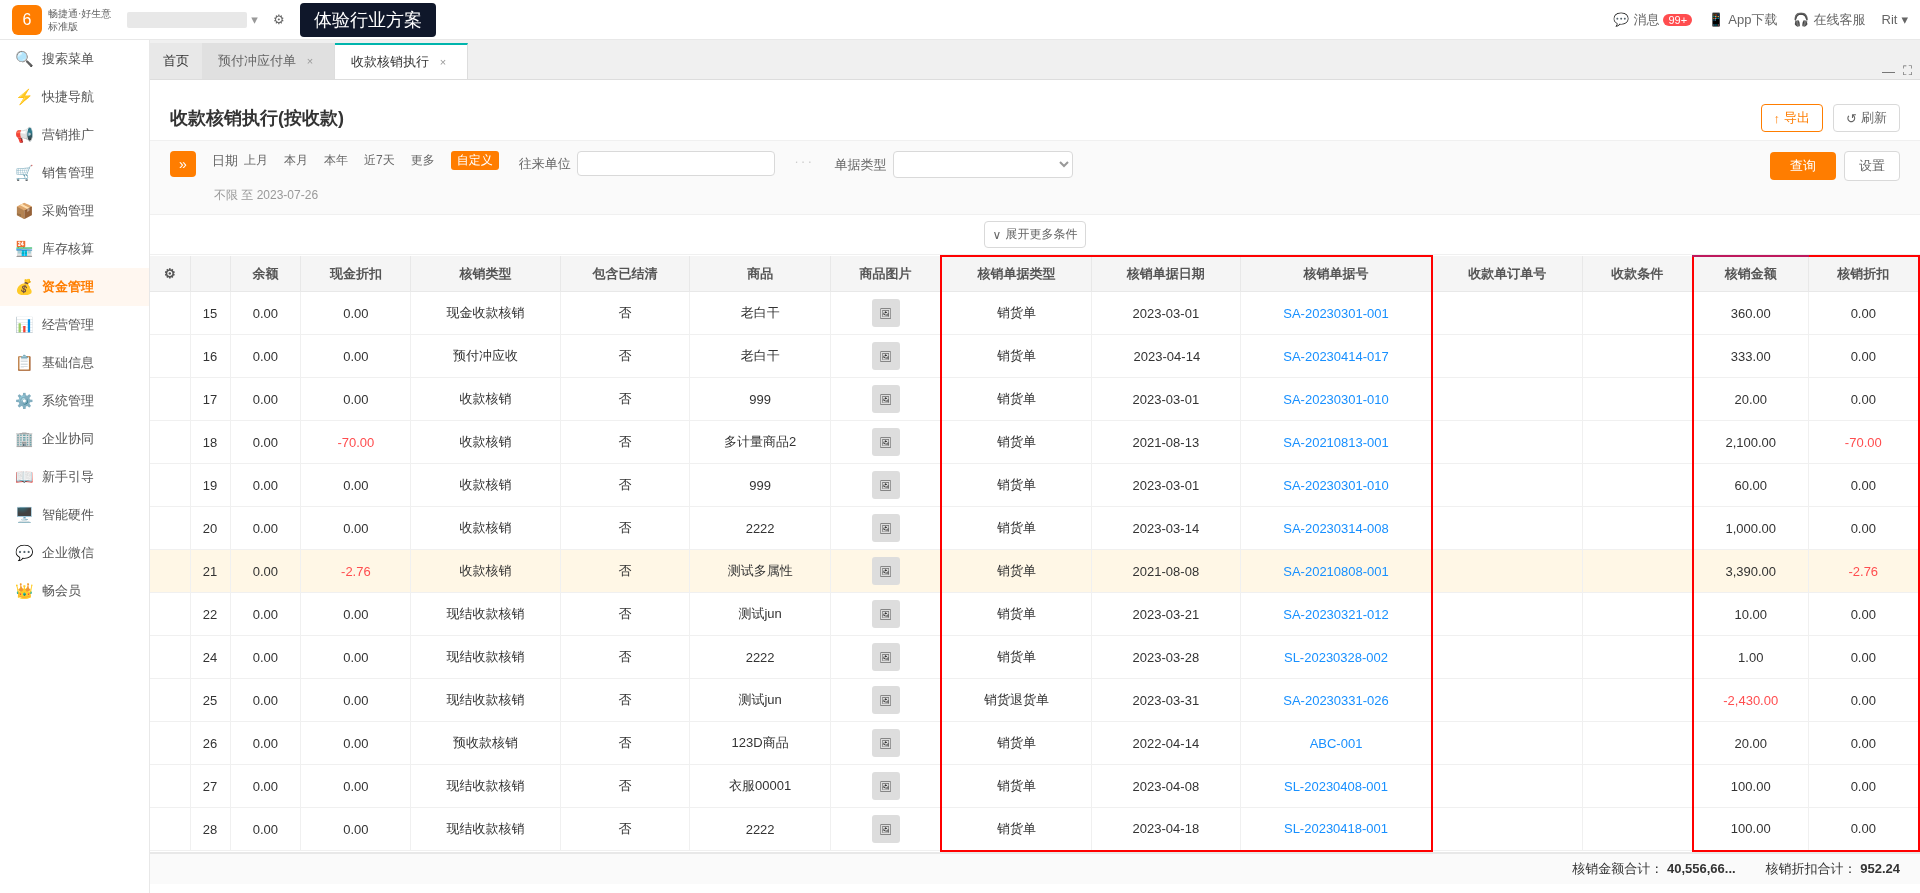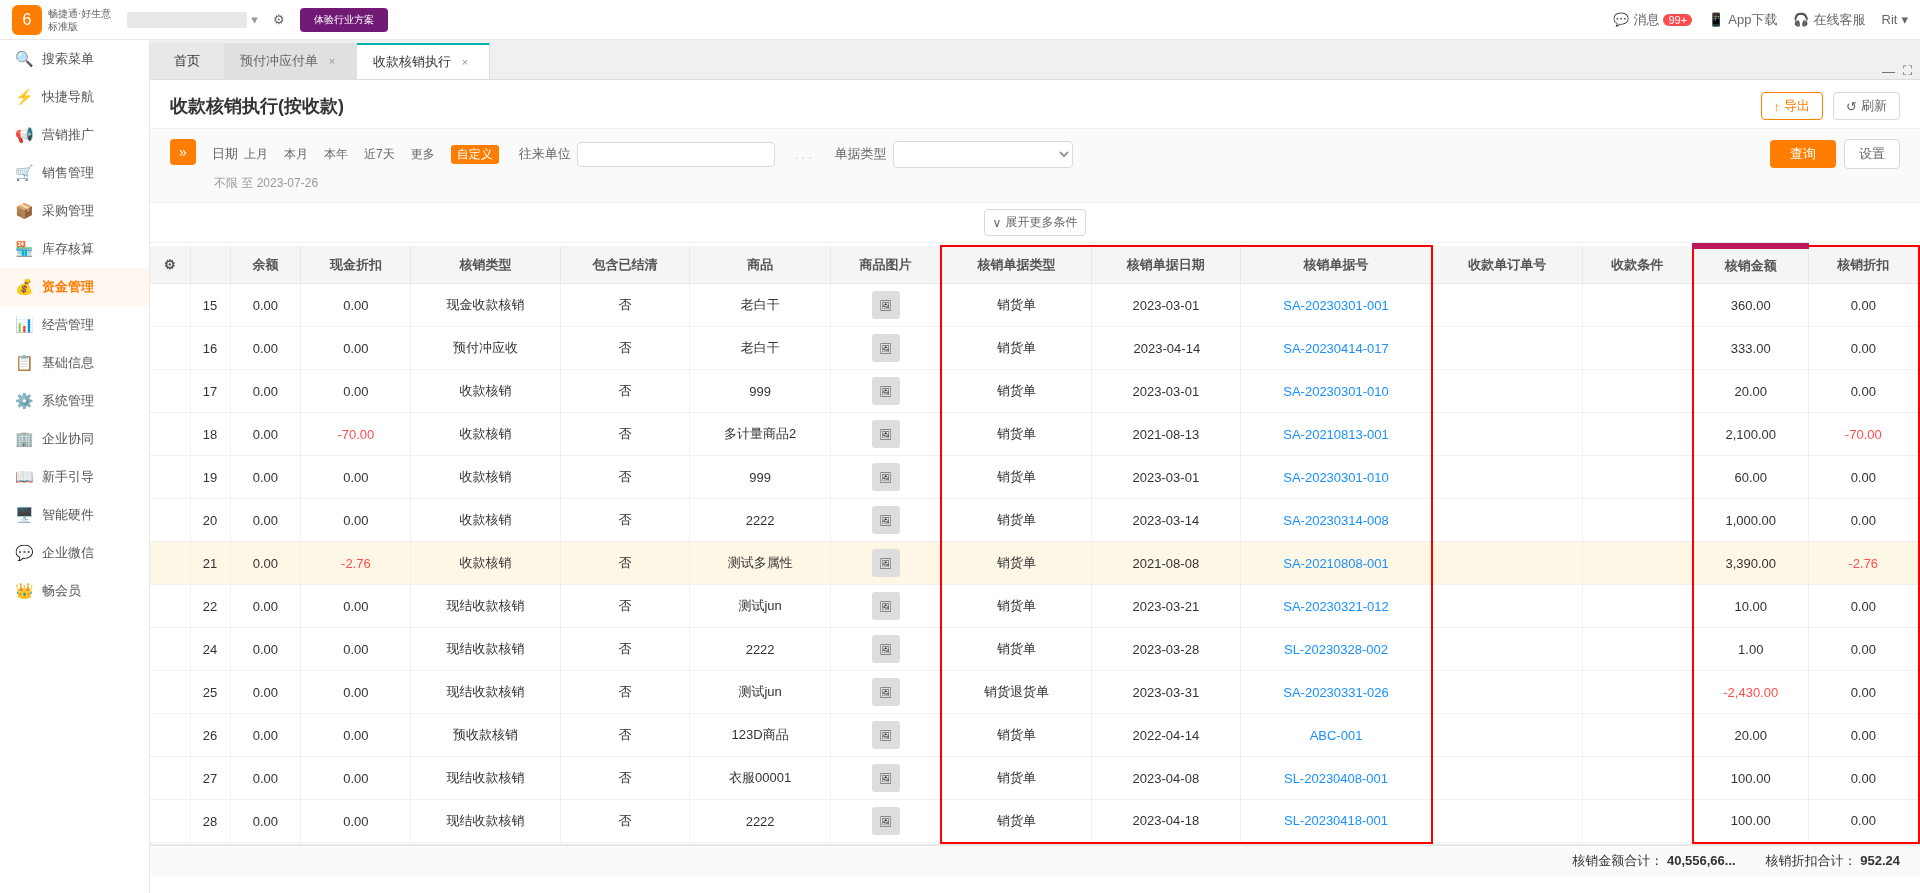--- a/index.html
+++ b/index.html
@@ -12,21 +12,21 @@
       border-bottom: 1px solid #e8e8e8;
       display: flex;
       align-items: center;
       padding: 0 12px;
       gap: 10px;
     }
     .top-bar-left { display: flex; align-items: center; gap: 8px; flex: 1; }
     .org-selector { display: flex; align-items: center; gap: 4px; color: #999; font-size: 13px; cursor: pointer; }
     .org-text { background: #e8e8e8; height: 16px; width: 120px; border-radius: 2px; }
     .gear-btn { width: 26px; height: 26px; display: flex; align-items: center; justify-content: center; cursor: pointer; color: #666; }
-    .industry-btn { background: #701a75; color: #fff; border: none; border-radius: 4px; padding: 5px 14px; font-size: 10px; cursor: pointer; }
+    .industry-btn { background: #0f172a; color: #fff; border: none; border-radius: 4px; padding: 5px 14px; font-size: 18px; cursor: pointer; }
     .top-bar-right { display: flex; align-items: center; gap: 16px; }
     .top-right-item { display: flex; align-items: center; gap: 4px; color: #666; font-size: 13px; cursor: pointer; }
     .badge { background: #ff4d4f; color: #fff; border-radius: 10px; padding: 0 5px; font-size: 11px; }
 
     
     .layout { display: flex; height: calc(893px - 40px); }
     .sidebar { width: 150px; background: #fff; border-right: 1px solid #e8e8e8; display: flex; flex-direction: column; overflow-y: auto; }
     .sidebar-logo { padding: 12px; display: flex; align-items: center; gap: 6px; border-bottom: 1px solid #f0f0f0; }
     .logo-icon { width: 30px; height: 30px; background: #ff7d00; border-radius: 6px; display: flex; align-items: center; justify-content: center; color: #fff; font-size: 16px; }
     .logo-text { font-size: 11px; color: #666; line-height: 1.3; }
@@ -35,26 +35,26 @@
     .sidebar-item-icon { width: 18px; height: 18px; display: flex; align-items: center; justify-content: center; font-size: 15px; }
 
     
     .main-content { flex: 1; display: flex; flex-direction: column; overflow: hidden; }
 
     
     .tab-bar { height: 40px; background: #f0f0f0; display: flex; align-items: flex-end; padding: 0 0 0 0; border-bottom: 1px solid #ddd; }
     .tab { display: flex; align-items: center; gap: 6px; padding: 8px 16px; cursor: pointer; background: #e0e0e0; border-right: 1px solid #ddd; color: #666; font-size: 13px; height: 36px; }
     .tab.active { background: #fff; color: #333; border-top: 2px solid #00b5ad; }
     .tab-close { width: 16px; height: 16px; display: flex; align-items: center; justify-content: center; border-radius: 50%; font-size: 11px; color: #999; }
-    .home-tab { padding: 8px 24px; cursor: pointer; color: #333; font-size: 13px; height: 36px; display: flex; align-items: center; background: #e8e8e8; text-align: center; }
+    .home-tab { padding: 8px 13px; cursor: pointer; color: #333; font-size: 13px; height: 36px; display: flex; align-items: center; background: #e8e8e8; text-align: center; }
     .tab-bar-actions { margin-left: auto; display: flex; align-items: center; padding-right: 8px; gap: 8px; }
 
     
     .page-body { flex: 1; overflow: hidden; display: flex; flex-direction: column; background: #fff; }
-    .page-header { padding: 12px 20px 8px; display: flex; align-items: center; justify-content: space-between; border-bottom: 1px solid #f0f0f0; }
+    .page-header { padding: 12px 20px 8px; display: flex; align-items: center; justify-content: space-between; border-bottom: 1px solid #f0f0f0; margin-top: 12px; }
     .page-title { font-size: 18px; font-weight: bold; color: #333; }
     .page-header-actions { display: flex; gap: 10px; }
     .btn-export { display: flex; align-items: center; gap: 4px; color: #ff7d00; border: 1px solid #ff7d00; border-radius: 4px; padding: 4px 12px; cursor: pointer; background: #fff; font-size: 13px; }
     .btn-refresh { display: flex; align-items: center; gap: 4px; color: #666; border: 1px solid #d9d9d9; border-radius: 4px; padding: 4px 12px; cursor: pointer; background: #fff; font-size: 13px; }
 
     
     .filter-bar { padding: 10px 20px; background: #fafafa; border-bottom: 1px solid #f0f0f0; display: flex; align-items: flex-start; gap: 16px; flex-wrap: wrap; }
     .filter-toggle { width: 26px; height: 26px; background: #ff7d00; color: #fff; border-radius: 4px; display: flex; align-items: center; justify-content: center; cursor: pointer; font-size: 14px; }
     .filter-item { display: flex; align-items: center; gap: 6px; }
     .filter-label { color: #666; font-size: 13px; white-space: nowrap; }
@@ -221,21 +221,21 @@
           <button class="btn-refresh">
             <span>↺</span>
             <span>刷新</span>
           </button>
         </div>
       </div>
 
       <div class="filter-bar">
         <div class="filter-toggle">»</div>
         <div style="display:flex;flex-direction:column;gap:6px;flex:1;">
-          <div style="display:flex;align-items:center;gap:20px;flex-wrap:wrap;">
+          <div style="display:flex;align-items:flex-start;gap:20px;flex-wrap:wrap;">
             <div class="filter-item">
               <span class="filter-label">日期</span>
               <div class="date-options">
                 <span class="date-opt">上月</span>
                 <span class="date-opt">本月</span>
                 <span class="date-opt">本年</span>
                 <span class="date-opt">近7天</span>
                 <span class="date-opt">更多</span>
                 <span class="date-opt custom">自定义</span>
               </div>
@@ -279,21 +279,21 @@
               <th>现金折扣</th>
               <th>核销类型</th>
               <th>包含已结清</th>
               <th>商品</th>
               <th>商品图片</th>
               <th style="border-left:2px solid red;border-top:2px solid red;border-right:1px solid #e8e8e8;">核销单据类型</th>
               <th style="border-top:2px solid red;border-right:1px solid #e8e8e8;">核销单据日期</th>
               <th style="border-top:2px solid red;border-right:2px solid red;">核销单据号</th>
               <th>收款单订单号</th>
               <th>收款条件</th>
-              <th style="border-left:2px solid red;border-top:6px solid #be185d;border-right:1px solid #e8e8e8;">核销金额</th>
+              <th style="border-left:2px solid red;border-top:2px solid #be185d;border-right:1px solid #e8e8e8;">核销金额</th>
               <th style="border-top:2px solid red;border-right:2px solid red;font-family:Liberation Mono, monospace;">核销折扣</th>
             </tr>
           </thead>
           <tbody id="table-body">
           <tr>
     <td></td>
     <td>15</td>
     <td>0.00</td>
     <td class="">0.00</td>
     <td>现金收款核销</td>

